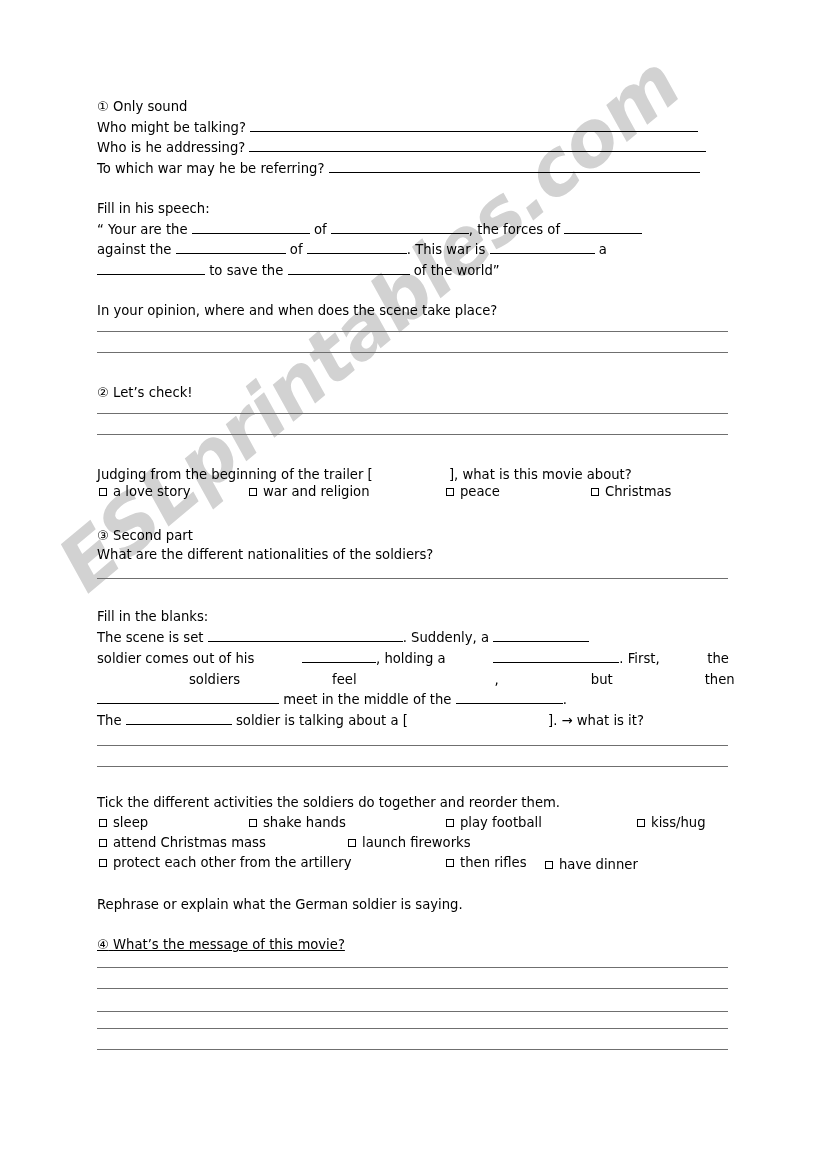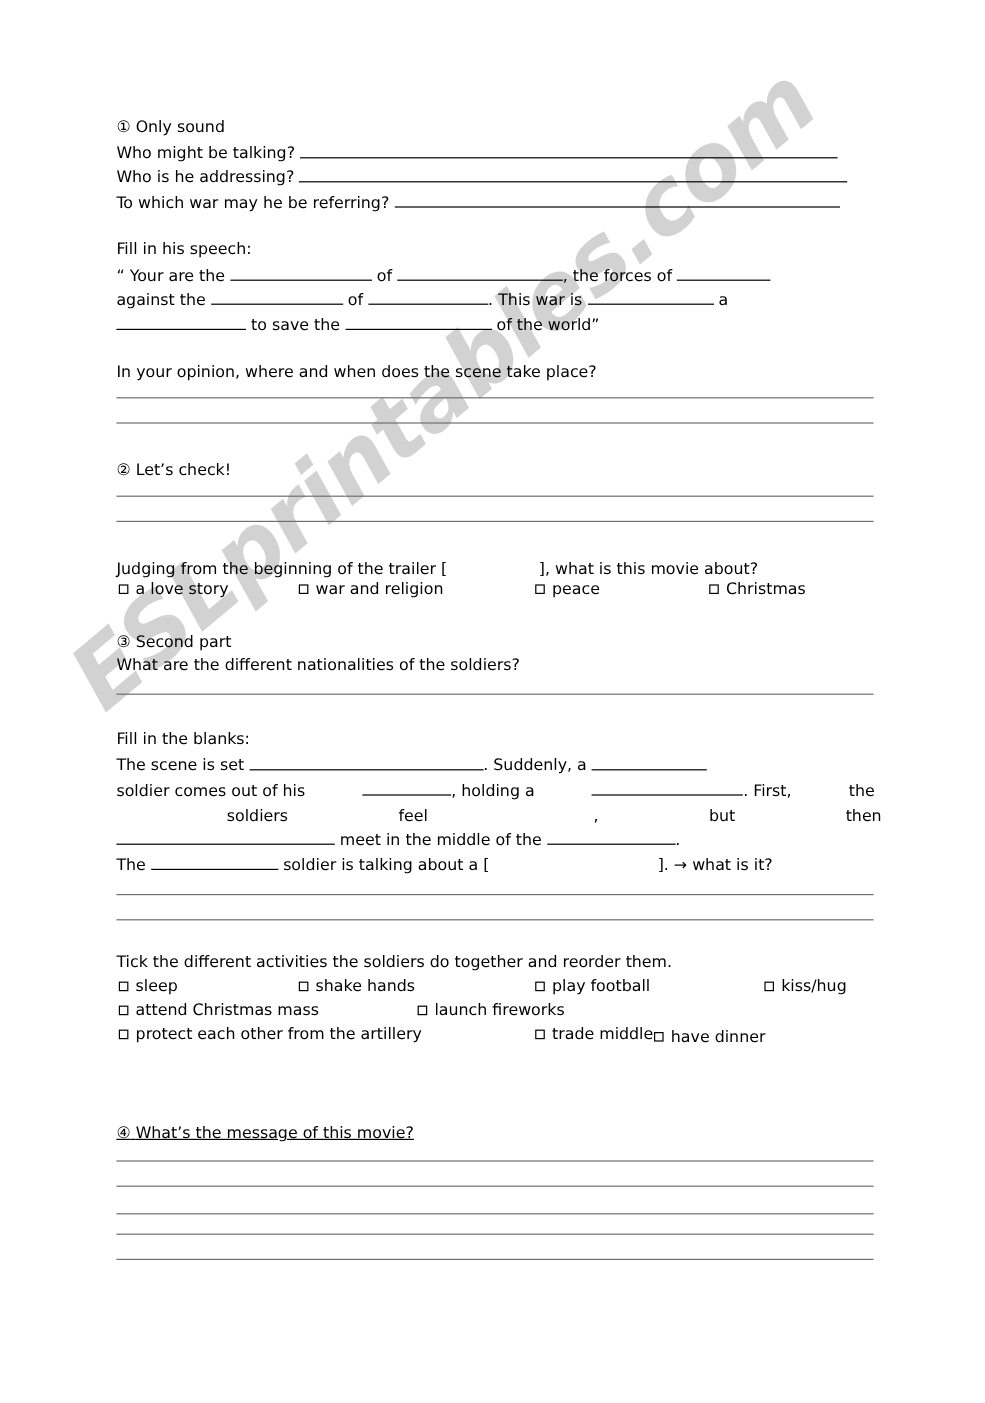--- a/index.html
+++ b/index.html
@@ -284,23 +284,26 @@
     <span class="cb"></span><span>launch fireworks</span>
   </div>
   <div class="opt" style="left:545px; top:834px;margin-top:22px;">
     <span class="cb"></span><span>have dinner</span>
   </div>
 
   <div class="opt" style="left:99px; top:854px;">
     <span class="cb"></span><span>protect each other from the artillery</span>
   </div>
   <div class="opt" style="left:446px; top:854px;">
-    <span class="cb"></span><span>trade middle</span>
-  </div>
-
+    <span class="cb"></span><span>then rifles</span>
+  </div>
+
+  <div class="blk" style="top:895px;">
+    <span>Rephrase or explain what the German soldier is saying.</span>
+  </div>
 
   <div class="blk" style="top:935px;text-decoration:underline;">
     <span class="num">④</span>
     <span>What’s the message of this movie?</span>
   </div>
 
   <div class="rule" style="top:967px;"></div>
   <div class="rule" style="top:988px;"></div>
   <div class="rule" style="top:1011px;"></div>
   <div class="rule" style="top:1028px;"></div>

